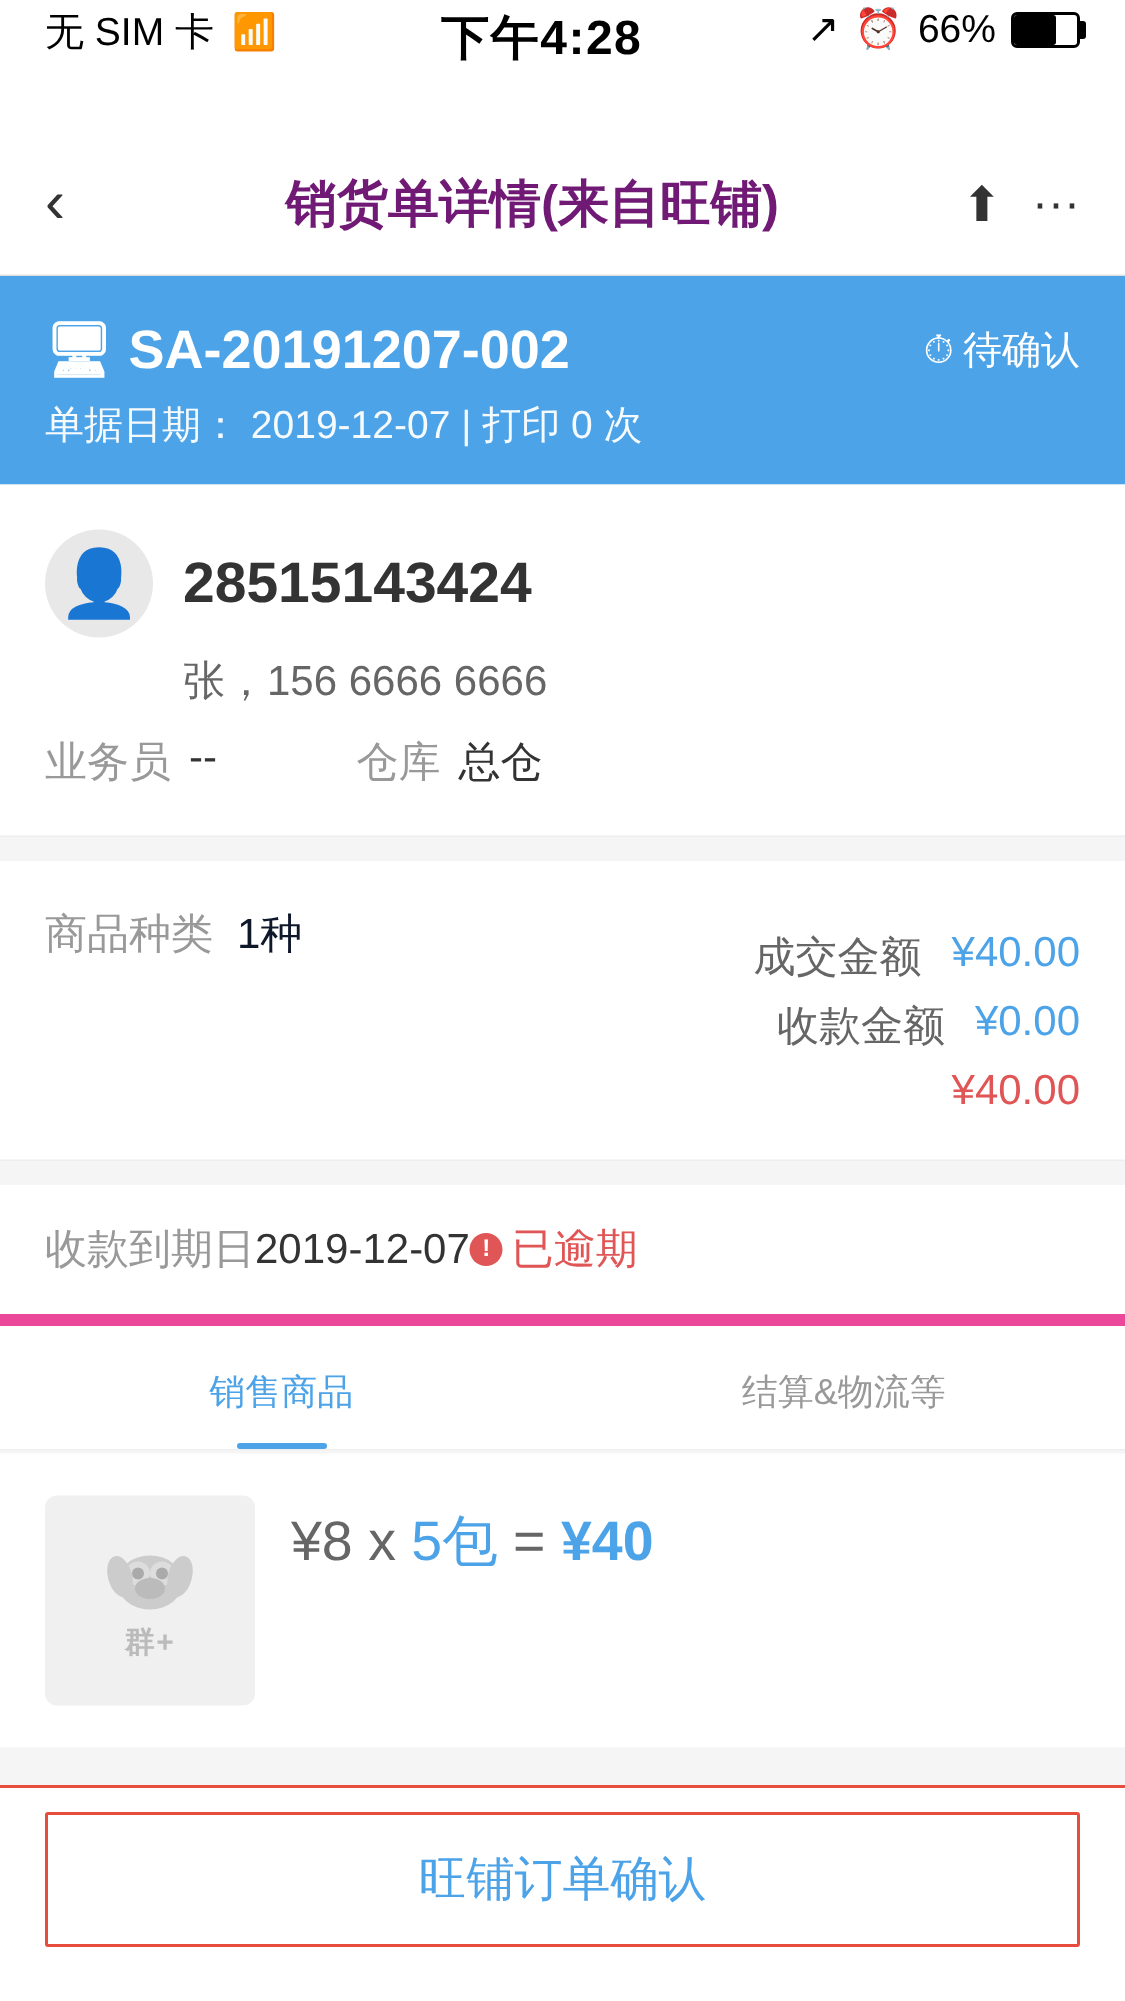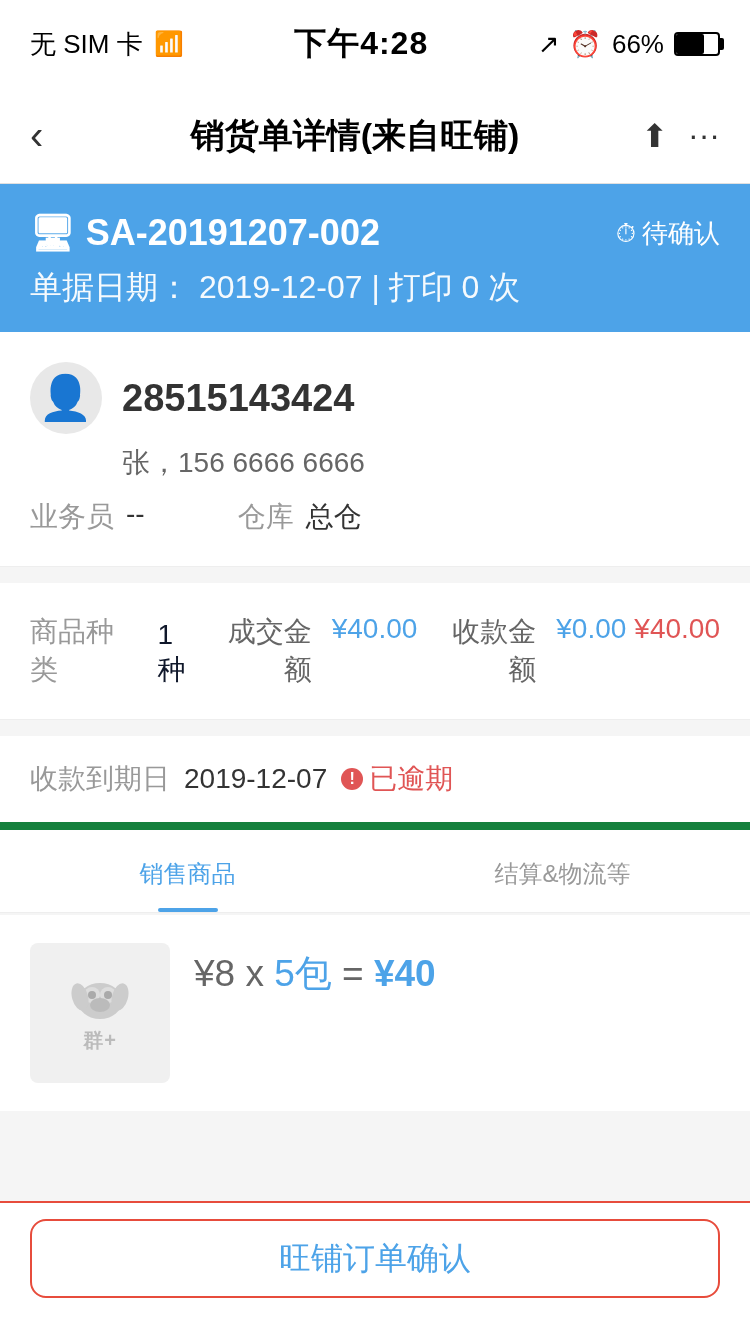--- a/index.html
+++ b/index.html
@@ -12,23 +12,23 @@
       font-size: 28px;
       color: #333;
     }
 
     
     .status-bar {
       width: 100%;
       height: 88px;
       background: #fff;
       display: flex;
-      align-items: center;
+      align-items: flex-start;
       justify-content: space-between;
-      padding: 14px 30px;
+      padding: 4px 30px;
       font-size: 28px;
       color: #000;
     }
     .status-left {
       display: flex;
       align-items: center;
       gap: 12px;
       font-size: 26px;
       font-weight: 500;
     }
@@ -84,21 +84,21 @@
     }
     .nav-back {
       font-size: 40px;
       color: #333;
       cursor: pointer;
       width: 60px;
     }
     .nav-title {
       font-size: 34px;
       font-weight: 600;
-      color: #000000;
+      color: #701a75;
       flex: 1;
       text-align: center;
     }
     .nav-actions {
       display: flex;
       align-items: center;
       gap: 20px;
       width: 100px;
       justify-content: flex-end;
     }
@@ -128,21 +128,21 @@
       gap: 10px;
     }
     .order-status {
       font-size: 26px;
       color: #fff;
       display: flex;
       align-items: center;
       gap: 6px;
     }
     .order-date {
-      font-size: 32px;
+      font-size: 26px;
       color: #fff;
       opacity: 0.95;
     }
 
     
     .customer-section {
       background: #fff;
       padding: 30px;
       margin-top: 0;
       border-bottom: 1px solid #eee;
@@ -199,52 +199,52 @@
       padding: 30px;
       margin-top: 16px;
       display: flex;
       justify-content: space-between;
       align-items: flex-start;
       border-bottom: 1px solid #eee;
     }
     .summary-left {
       display: flex;
       gap: 16px;
-      align-items: flex-end;
+      align-items: flex-start;
       font-size: 28px;
     }
     .summary-label { color: #999; }
     .summary-value { color: #0f172a; }
     .summary-right {
       display: flex;
-      flex-direction: row;
+      flex-direction: column;
       gap: 8px;
-      text-align: right;
+      text-align: center;
+      margin-top: 15px;
     }
     .summary-row {
       display: flex;
       justify-content: flex-end;
       gap: 20px;
       font-size: 28px;
     }
     .amount-label { color: #666; }
     .amount-value-blue { color: #4da3e8; font-weight: 500; }
     .amount-value-red { color: #e05555; font-weight: 500; }
 
     
     .due-section {
       background: #fff;
       padding: 24px 30px;
       margin-top: 16px;
       font-size: 28px;
       color: #666;
       display: flex;
       align-items: center;
-      gap: 14px;
-      border-bottom: 8px solid #15803d;
+      border-bottom: 8px solid #ec4899;
     }
     .due-label { color: #999; }
     .due-date { color: #333; }
     .overdue-badge {
       display: flex;
       align-items: center;
       gap: 6px;
       color: #e05555;
     }
     .overdue-dot {
@@ -351,24 +351,24 @@
       position: fixed;
       bottom: 0;
       left: 0;
       width: 750px;
       background: #fff;
       padding: 16px 30px 36px;
       border-top: 2px solid #e74c3c;
     }
     .confirm-button {
       width: 100%;
-      height: 79px;
+      height: 90px;
       background: #fff;
       border: 2px solid #e74c3c;
-      border-radius: 16px;
+      border-radius: 2px;
       font-size: 32px;
       color: #4da3e8;
       font-weight: 500;
       cursor: pointer;
       display: flex;
       align-items: center;
       justify-content: center;
     }
   </style>
 </head>

